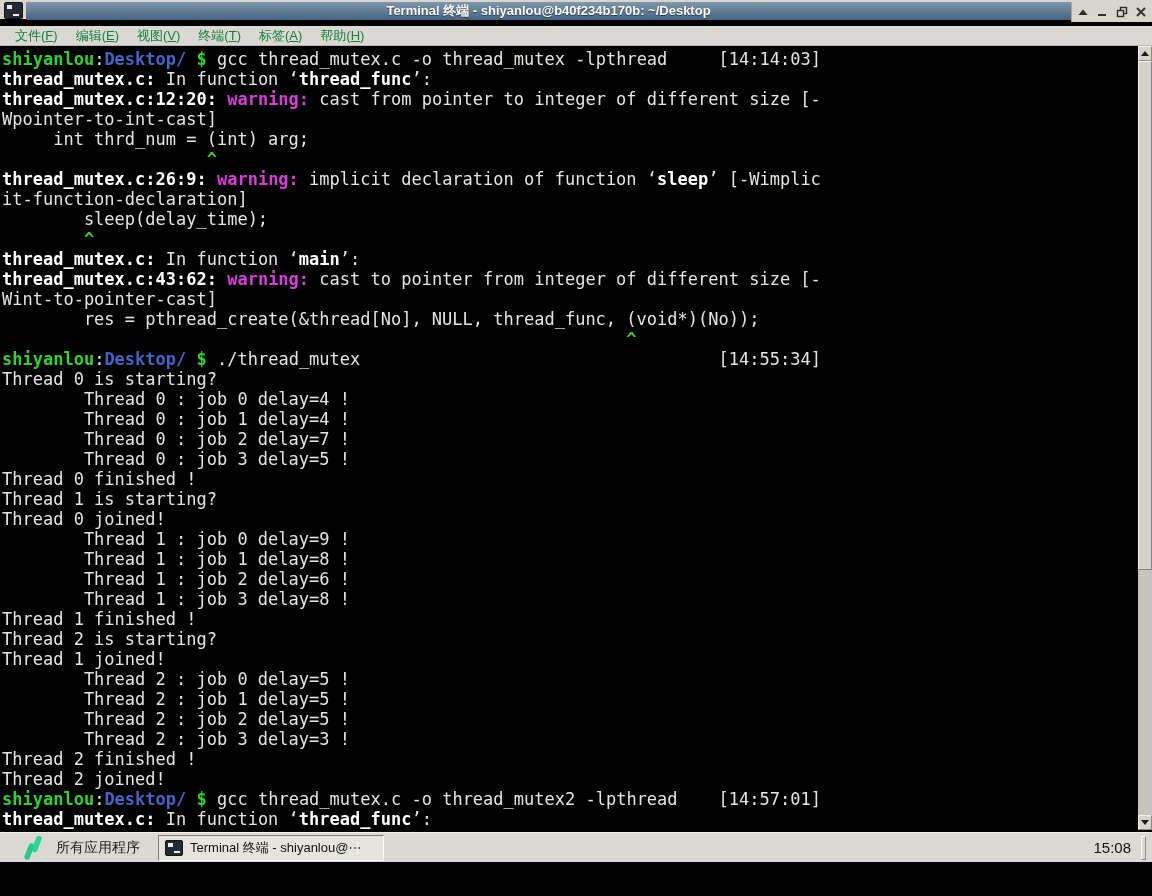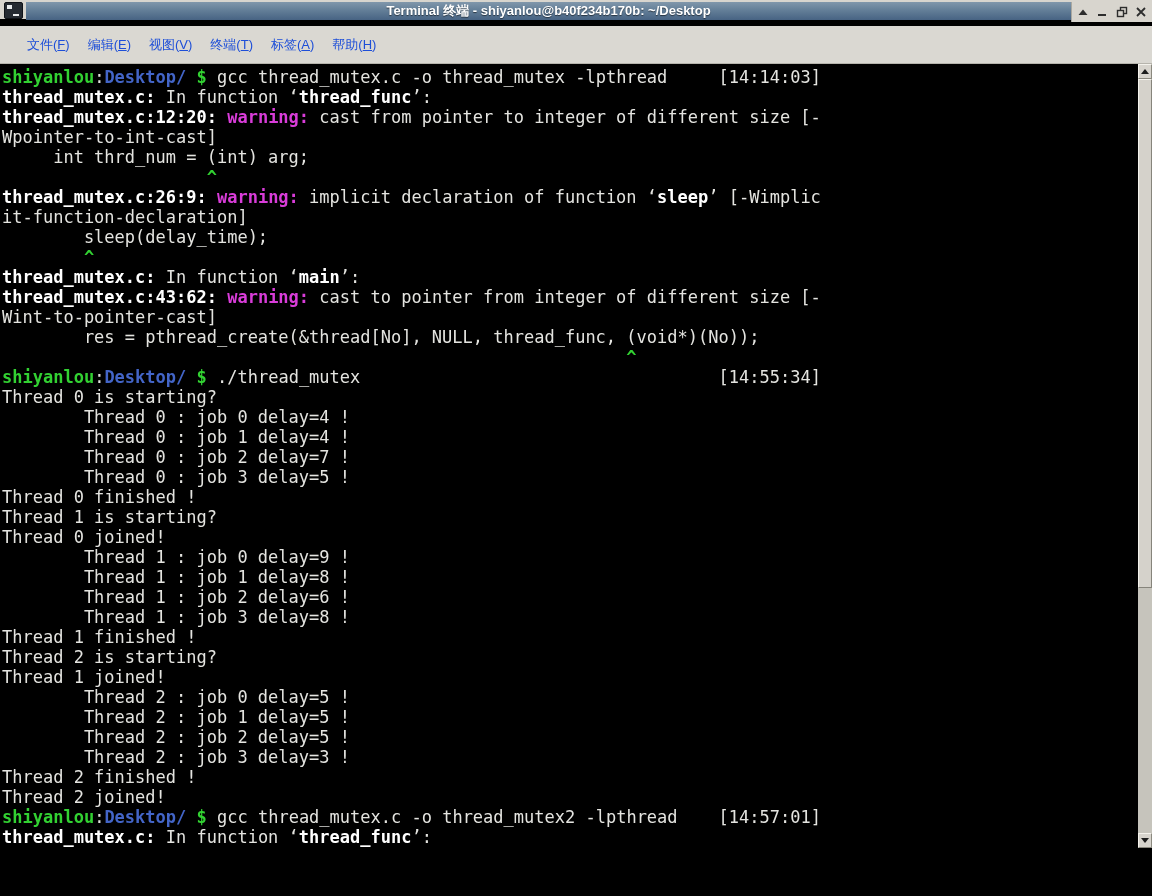--- a/index.html
+++ b/index.html
@@ -15,22 +15,22 @@
   .tb-title{color:#fff;font-weight:bold;font-size:13px;text-shadow:0 1px 1px rgba(0,0,0,.55);white-space:nowrap;}
   .tb-buttons{width:80px;background:#d8d5ce;border-left:1px solid #aaa8a0;display:flex;align-items:center;justify-content:space-evenly;}
   .tb-btn{width:18px;height:20px;display:flex;align-items:center;justify-content:center;cursor:default;}
 
   
   .term-icon{width:17px;height:15px;background:#252a31;border:1px solid #101318;border-radius:2px;position:relative;flex:none;}
   .term-icon::before{content:"";position:absolute;top:2px;left:2px;width:5px;height:4px;background:#e9ebec;}
   .term-icon::after{content:"";position:absolute;bottom:2px;left:8px;width:6px;height:2px;background:#e9ebec;}
 
   
-  .menubar{height:38px;background:var(--ui_bg);border-bottom:1px solid #b6b4ac;box-sizing:border-box;
-    display:flex;align-items:center;padding-left:18px;font-size:13px;color:#1d4ed8;}
+  .menubar{height:20px;background:var(--ui_bg);border-bottom:1px solid #b6b4ac;box-sizing:border-box;
+    display:flex;align-items:center;padding-left:6px;font-size:13px;color:#15803d;}
   .menu-item{padding:2px 9px;white-space:nowrap;}
   .menu-item u{text-decoration:underline;}
 
   
   .term-area{position:relative;width:1152px;height:784px;background:#000;}
   .term-screen{position:absolute;left:0;top:0;width:1138px;height:784px;padding:3px 0 0 2px;box-sizing:border-box;
     font-family:"DejaVu Sans Mono",monospace;font-size:17px;line-height:20px;white-space:pre;overflow:hidden;}
   .tl{height:20px;}
   .c-fg{color:var(--term_fg);}
   .c-bold{color:var(--term_bold);font-weight:bold;margin-top:18px;}
@@ -123,16 +123,32 @@
           <div class="sb-thumb"></div>
         </div>
         <div class="sb-btn down">
           <div class="arr-down"></div>
         </div>
       </div>
     </div>
 
   </div>
 
+  <div class="taskbar">
+    <div class="launcher">
+      <svg width="26" height="27" viewBox="0 0 26 27">
+        <rect x="6.5" y="9" width="5.6" height="17" rx="2.8" transform="rotate(21 9.3 17.5)" fill="#29c78e"></rect>
+        <rect x="14" y="1.5" width="5.6" height="17" rx="2.8" transform="rotate(21 16.8 10)" fill="#2ed39a"></rect>
+      </svg>
+      <span class="launcher-label">所有应用程序</span>
+    </div>
+    <div class="task-btn">
+      <div class="term-icon"></div>
+      <span class="task-label">Terminal 终端 - shiyanlou@⋯</span>
+    </div>
+    <div class="tb-spacer"></div>
+    <span class="clock">15:08</span>
+    <div class="panel-handle"></div>
+  </div>
 
   <div class="below-bar"></div>
 
 </div>
 
 </body></html>

